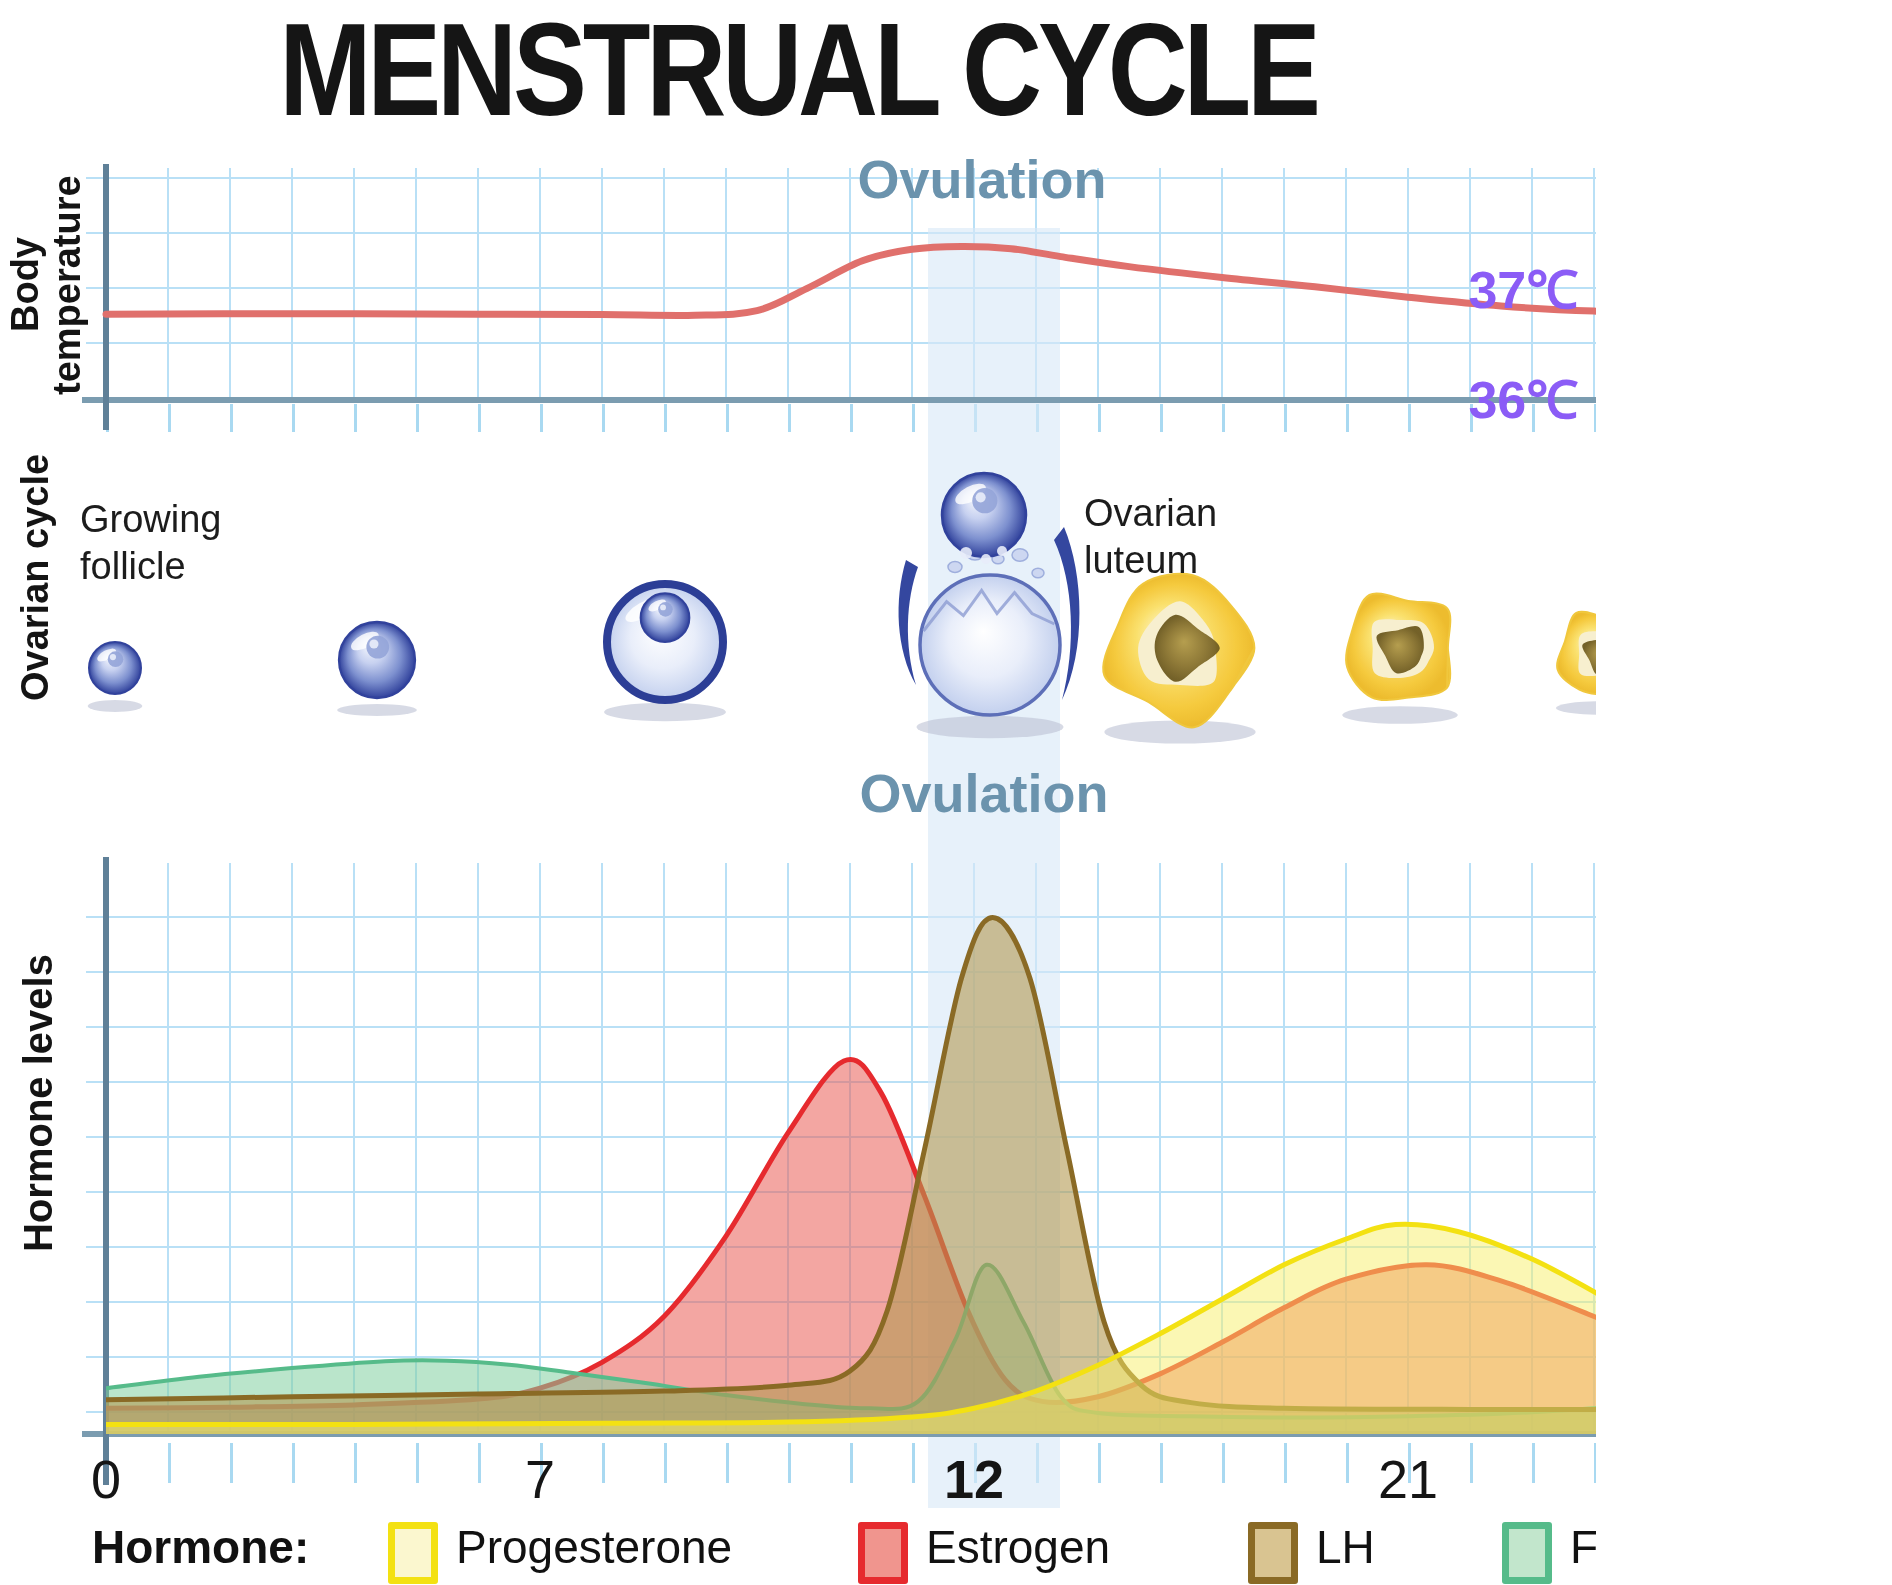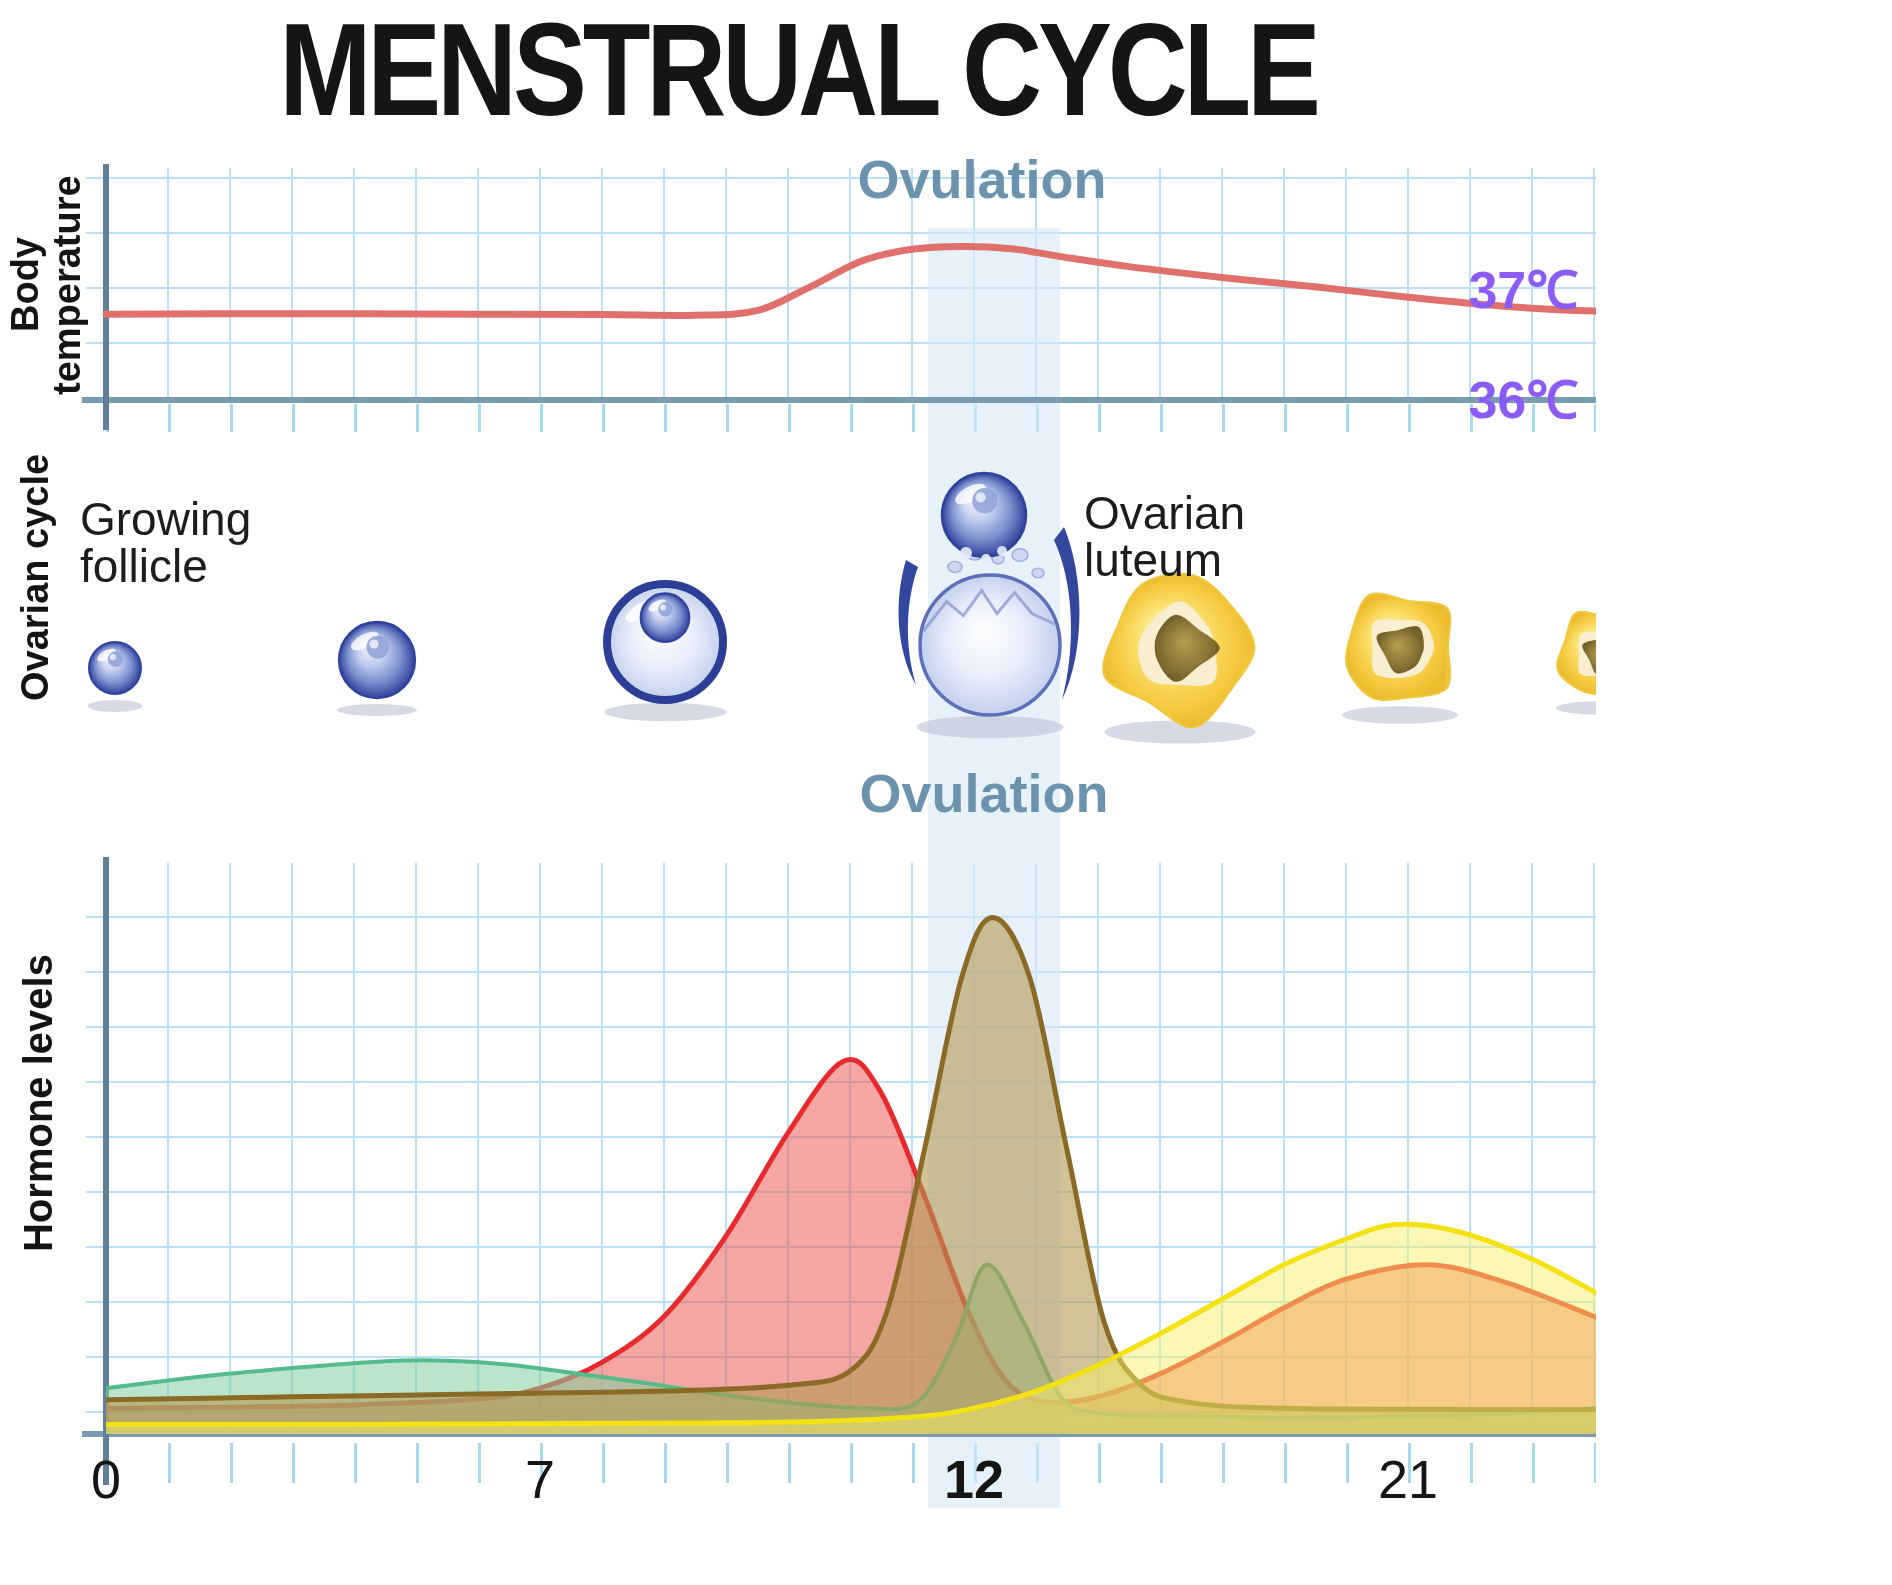--- a/index.html
+++ b/index.html
@@ -28,21 +28,21 @@
   .xaxis{position:absolute;left:82px;width:1786px;height:6px;background:#7b9cb0;z-index:2;}
   .ax-temp{top:397px;} .ax-horm{top:1431px;}
   .yaxis{position:absolute;left:103px;width:6px;background:#5f8098;z-index:2;}
   .ya-temp{top:164px;height:266px;} .ya-horm{top:857px;height:628px;}
   #scene{position:absolute;left:0;top:0;z-index:3;pointer-events:none;}
   .ovu-label{position:absolute;z-index:4;font-size:54px;font-weight:700;color:#6b93ad;
              transform:translateX(-50%);white-space:nowrap;text-align:center;}
   .ovu-top{left:982px;top:148px;} .ovu-mid{left:984px;top:762px;}
   .temp-scale{position:absolute;right:18px;z-index:4;font-size:52px;color:#8b5cf6;font-weight:bold;}
   .t37{top:252px;} .t36{top:362px;}
-  .ann{position:absolute;z-index:4;font-size:46px;line-height:47px;color:#1c1c1c;white-space:pre-line;}
+  .ann{position:absolute;z-index:4;font-size:38px;line-height:47px;color:#1c1c1c;white-space:pre-line;}
   .ann-growing{left:80px;top:496px;} .ann-corpus{left:1084px;top:490px;}
   .xticks{position:absolute;left:0;top:1448px;width:100%;z-index:4;}
   .xticks span{position:absolute;transform:translateX(-50%);font-size:54px;color:#151515;}
   .xticks span.bold{font-weight:700;}
   .legend{position:absolute;left:0;top:1516px;width:100%;height:66px;z-index:4;font-size:46px;}
   .legend .lg-title{position:absolute;left:92px;top:4px;font-weight:700;}
   .legend .lg-label{position:absolute;top:4px;}
   .swatch{position:absolute;top:6px;width:36px;height:48px;border:7px solid #000;border-radius:3px;}
   .sw0{left:388px;} .lb0{left:456px;}
   .sw1{left:858px;} .lb1{left:926px;}
@@ -195,13 +195,24 @@
 luteum</div>
 
   <div class="xticks" id="xticks">
       <span style="left: 106px;">0</span>
       <span style="left: 540px;">7</span>
       <span class="bold" style="left: 974px;">12</span>
       <span style="left: 1408px;">21</span>
       <span style="left: 1842px;">21</span>
     </div>
 
+  <div class="legend">
+    <span class="lg-title">Hormone:</span>
+    <span class="swatch sw0" style="border-color: rgb(243, 225, 18); background: rgb(251, 247, 207);"></span>
+    <span class="lg-label lb0">Progesterone</span>
+    <span class="swatch sw1" style="border-color: rgb(230, 42, 46); background: rgb(240, 149, 142);"></span>
+    <span class="lg-label lb1">Estrogen</span>
+    <span class="swatch sw2" style="border-color: rgb(138, 106, 37); background: rgb(217, 196, 145);"></span>
+    <span class="lg-label lb2">LH</span>
+    <span class="swatch sw3" style="border-color: rgb(86, 187, 138); background: rgb(194, 230, 204);"></span>
+    <span class="lg-label lb3">FSH</span>
+  </div>
 </div>
 
 </body></html>

